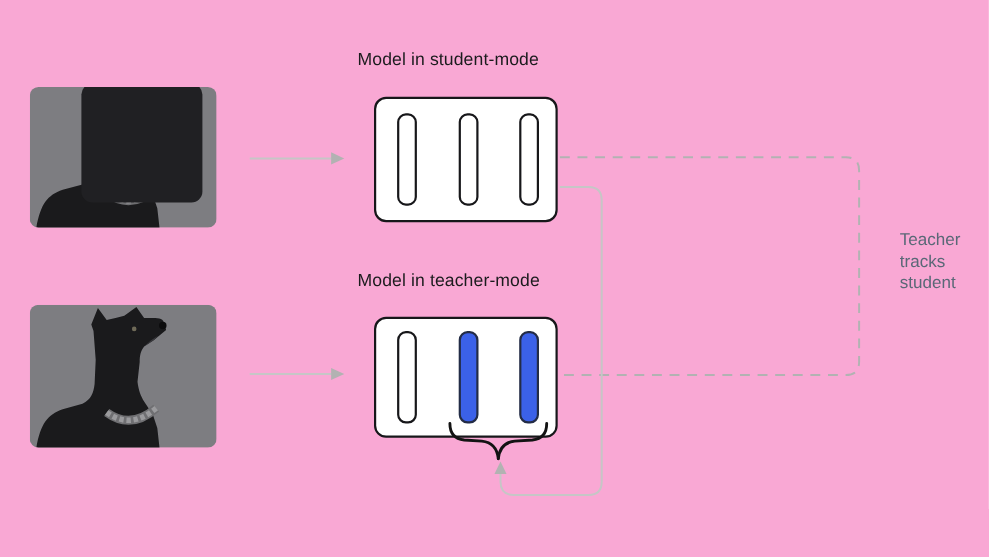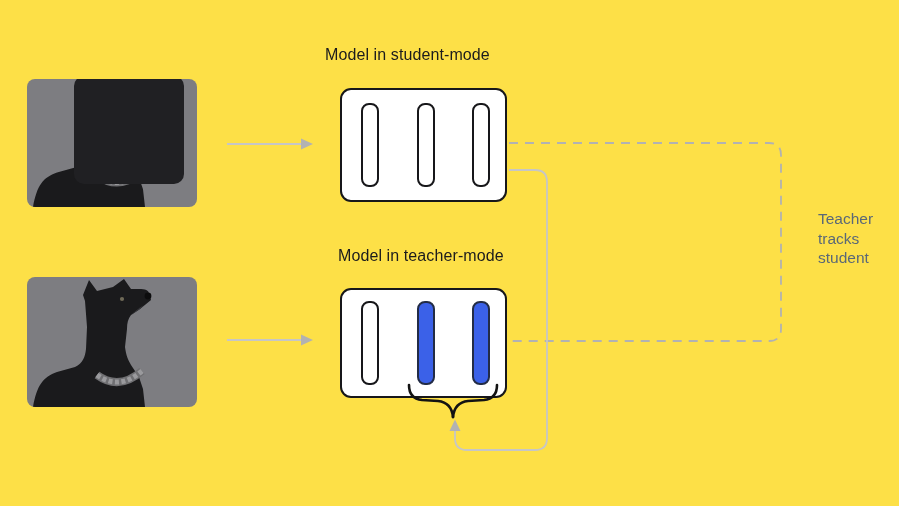--- a/index.html
+++ b/index.html
@@ -4,21 +4,21 @@
 <style>
   html,body { margin:0; padding:0; }
   body {
     font-family: "Liberation Sans", sans-serif;
     background: #ffffff;
   }
   .canvas {
     position: relative;
     width: 899px;
     height: 506px;
-    background: #fde047;
+    background: #f9a8d4;
     overflow: hidden;
   }
 
   
   .photo {
     position: absolute;
     left: 27px;
     border-radius: 8px;
     overflow: hidden;
   }
@@ -37,21 +37,21 @@
   .model-title {
     position: absolute;
     left: 325px;
     font-size: 16px;
     font-weight: 500;
     letter-spacing: .1px;
     color: var(--title-text, #1b1b1d);
     white-space: nowrap;
   }
   .model-title.student { top: 46px; }
-  .model-title.teacher { top: 247px; margin-left: 13px; }
+  .model-title.teacher { top: 247px; }
 
   .model-box {
     position: absolute;
     left: 340px;
     width: 167px;
     border: 2px solid var(--unit-outline, #17171a);
     border-radius: 11px;
     background: #ffffff;
     box-sizing: border-box;
     display: flex;

